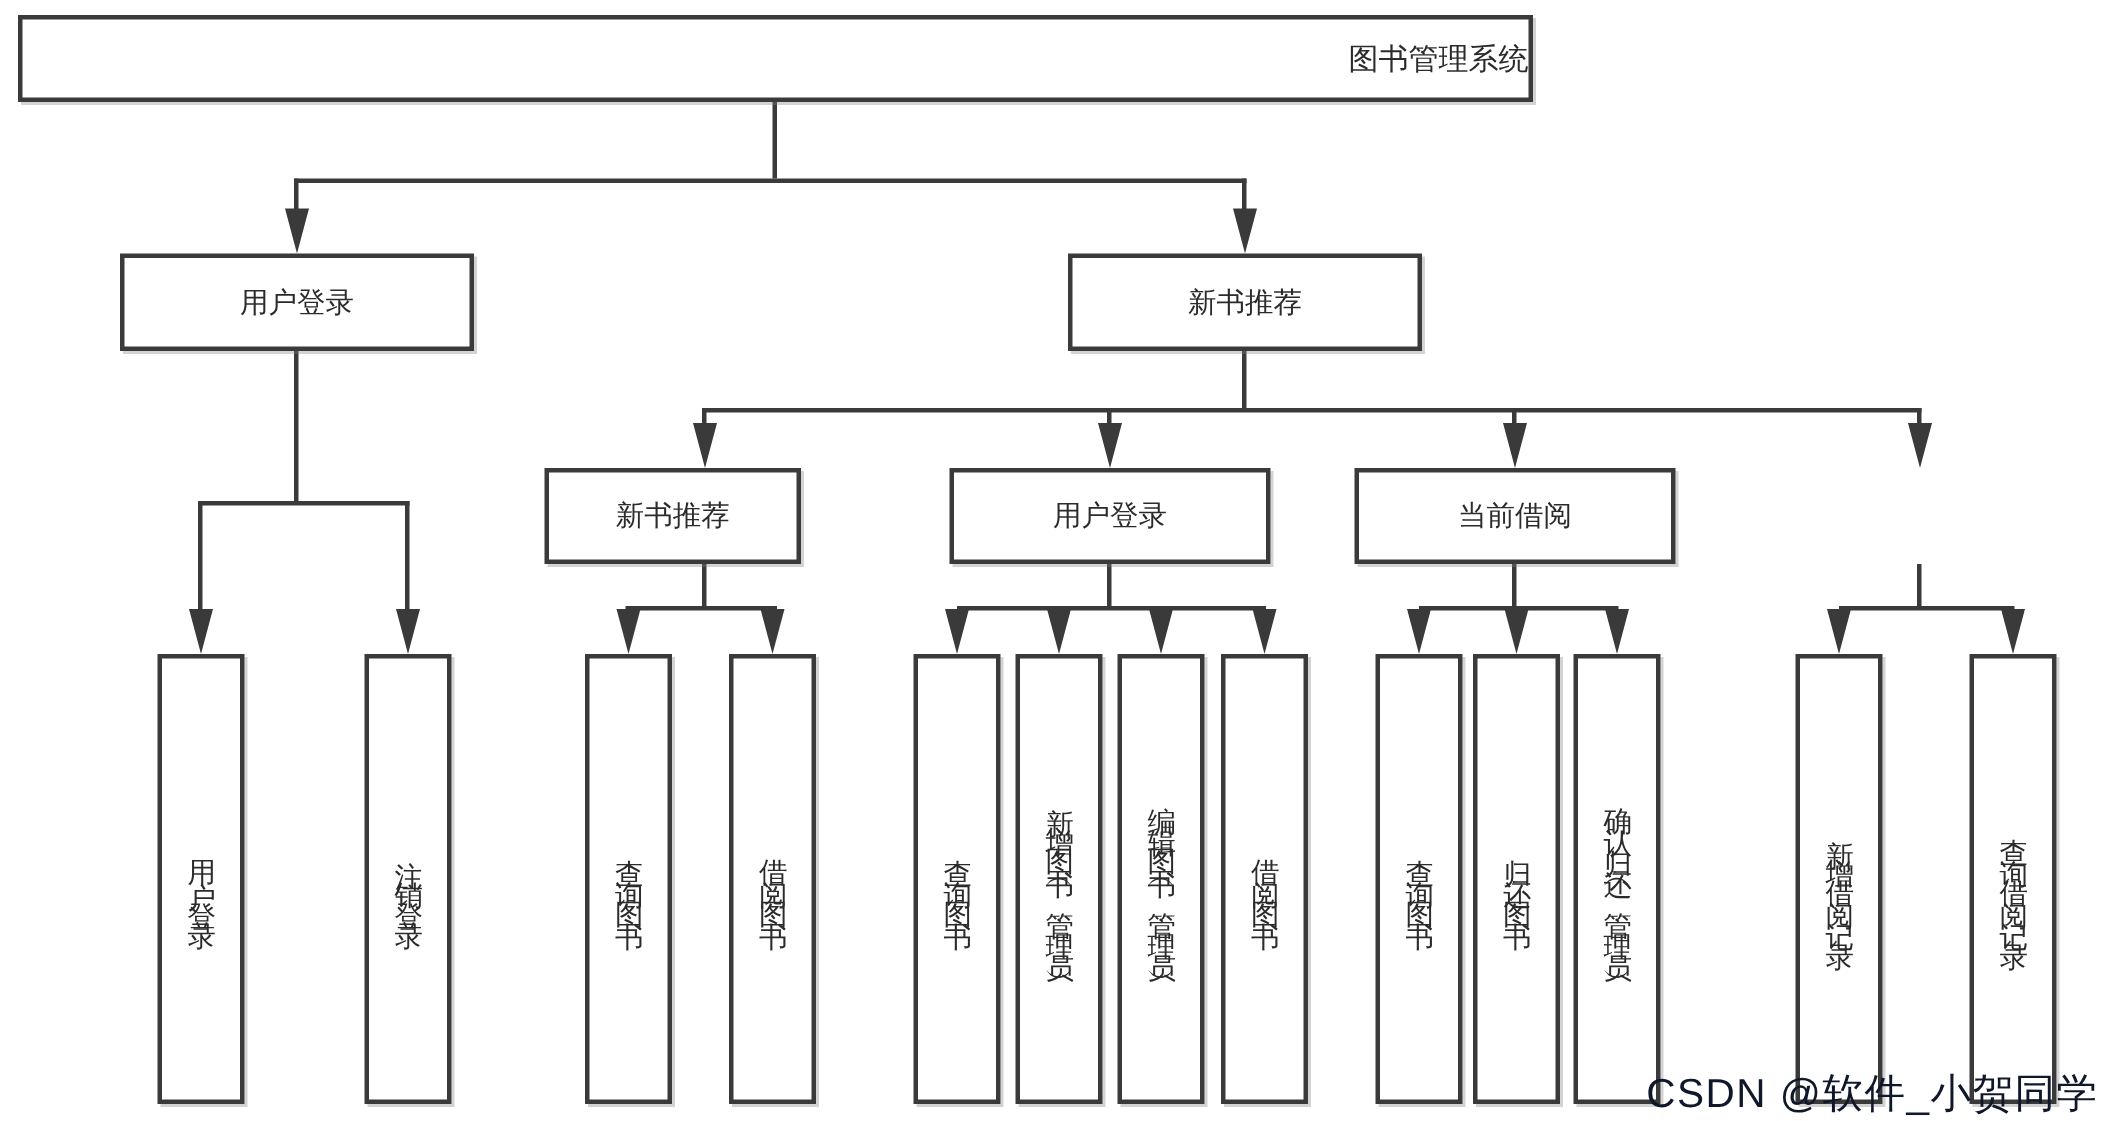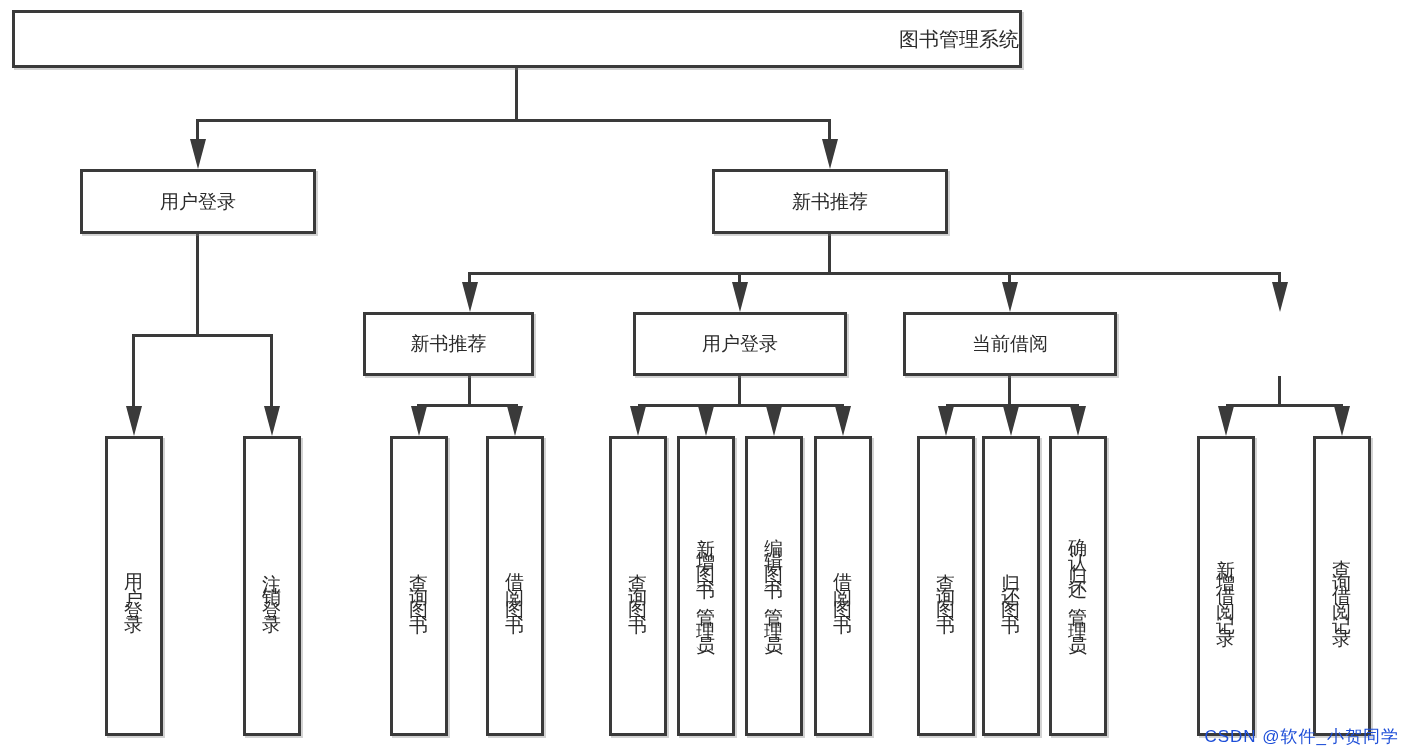--- a/index.html
+++ b/index.html
@@ -47,26 +47,25 @@
     height: 0;
     border-left: 8px solid transparent;
     border-right: 8px solid transparent;
     border-top: 30px solid #3a3a3a;
     z-index: 1;
   }
   .watermark {
     position: absolute;
     right: 6px;
     top: 711px;
-    font-size: 17px;
-    color: #1d4ed8;
+    font-size: 27px;
+    color: #0f172a;
     letter-spacing: 1px;
     z-index: 5;
     white-space: nowrap;
-    margin-top: 14px;
   }
 </style>
 </head>
 <body>
 
 <div class="canvas">
 
   <div class="node root" style="left:12px;top:10px;width:1010px;height:58px">
     <span class="label">图书管理系统</span>
   </div>

